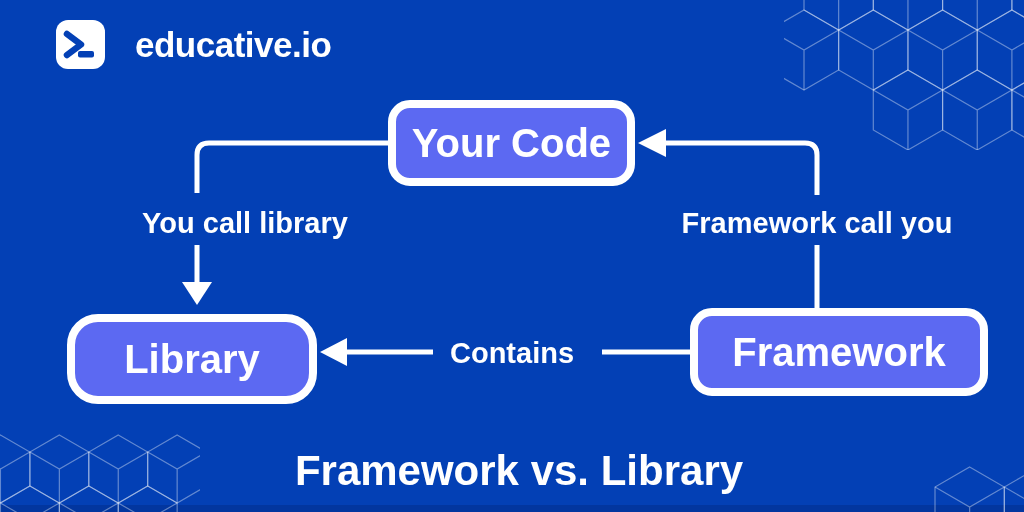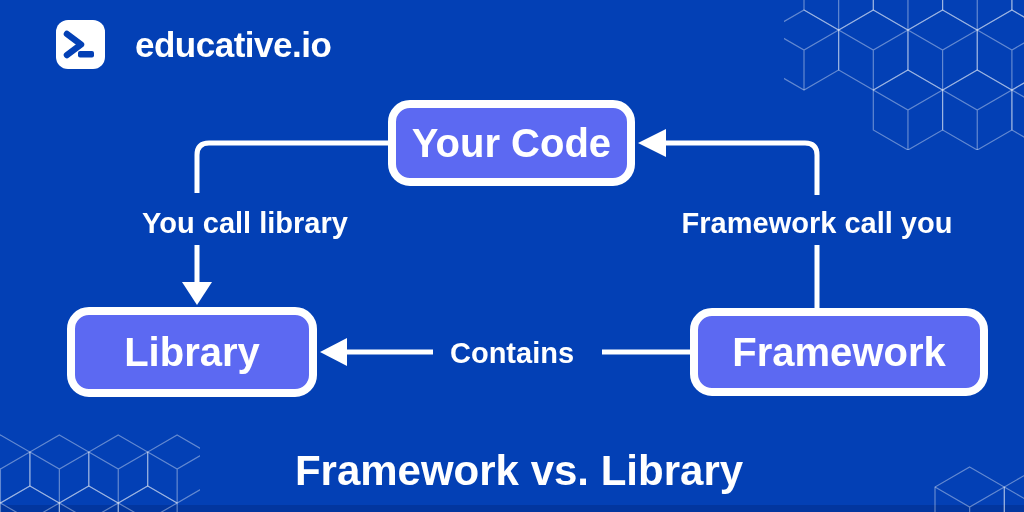--- a/index.html
+++ b/index.html
@@ -27,21 +27,21 @@
   .arrows polygon { fill:#ffffff; }
 
   
   .node {
     position:absolute; box-sizing:border-box;
     background:#5c69f2; border:8px solid #ffffff; border-radius:22px;
     display:flex; align-items:center; justify-content:center;
     font-size:40px; font-weight:700; color:#ffffff;
   }
   #node-your-code { left:388px; top:100px; width:247px; height:86px; }
-  #node-library   { left:67px;  top:307px; width:250px; height:90px; }
+  #node-library   { left:67px;  top:314px; width:250px; height:90px;border-radius:31px; }
   #node-framework { left:690px; top:308px; width:298px; height:88px; }
 
   
   .edge-label {
     position:absolute; transform:translateX(-50%);
     font-size:29px; font-weight:700; white-space:nowrap; color:#ffffff;
   }
   #label-you-call        { left:197px; top:207px;margin-left:48px; }
   #label-framework-calls { left:817px; top:207px; }
   #label-contains        { left:512px; top:337px; }

